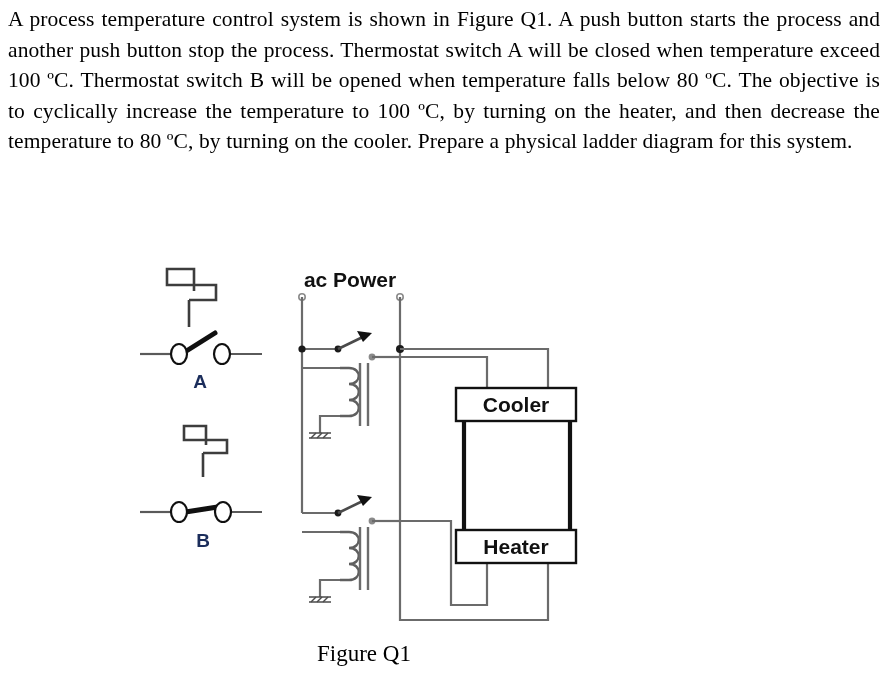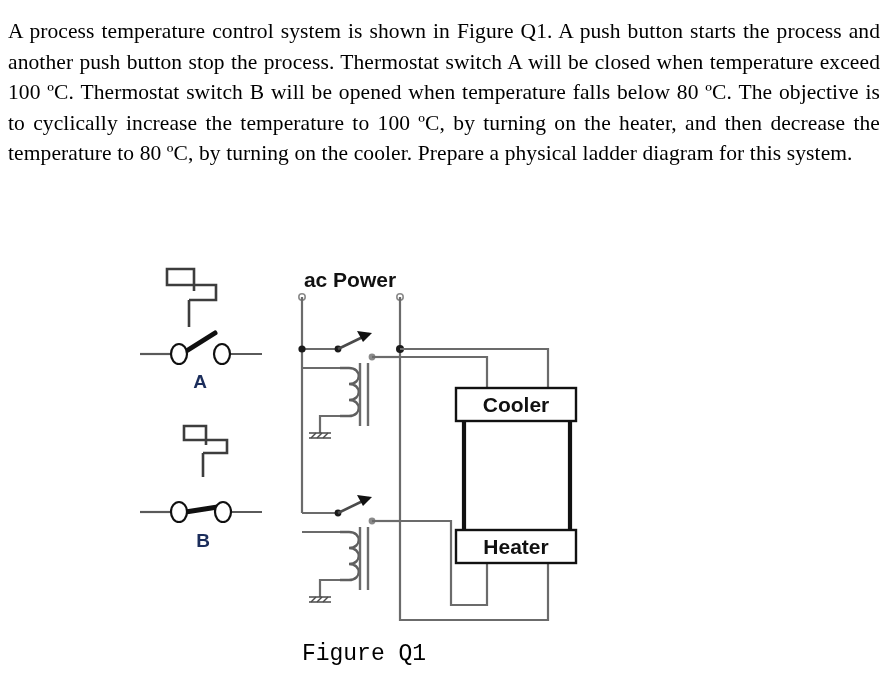--- a/index.html
+++ b/index.html
@@ -5,21 +5,21 @@
   html,body{margin:0;padding:0;background:#ffffff;}
   body{
     width:888px;height:679px;
     font-family:"Liberation Serif", serif;
     color:#000;
     overflow:hidden;
     position:relative;
   }
   #question-text{
     position:absolute;
-    left:8px; top:16px; width:872px;
+    left:8px; top:4px; width:872px;
     font-size:21.5px;
     line-height:1.42;
     text-align:justify;
     text-justify:inter-word;
     letter-spacing:0.1px;
   }
   #figure-wrap{
     position:absolute;
     left:0; top:230px; width:724px; height:449px;
   }
@@ -50,21 +50,21 @@
   }
   .swlabel{
     font-family:"Liberation Sans", sans-serif;
     font-size:19px;font-weight:700;fill:#1b2d5b;
     text-anchor:middle;
   }
   #figure-caption{
     position:absolute;
     left:0; top:641px; width:888px;
     text-align:center;
-    font-family:Liberation Mono, monospace;
+    font-family:Liberation Serif, serif;
     font-size:23px;
   }
   #figure-caption span{position:relative;left:-80px;}
 </style>
 </head>
 <body>
 
 <div id="question-text">A process temperature control system is shown in Figure Q1. A push button starts the process and another push button stop the process. Thermostat switch A will be closed when temperature exceed 100 ºC. Thermostat switch B will be opened when temperature falls below 80 ºC. The objective is to cyclically increase the temperature to 100 ºC, by turning on the heater, and then decrease the temperature to 80 ºC, by turning on the cooler. Prepare a physical ladder diagram for this system.</div>
 
 <div id="figure-wrap">

